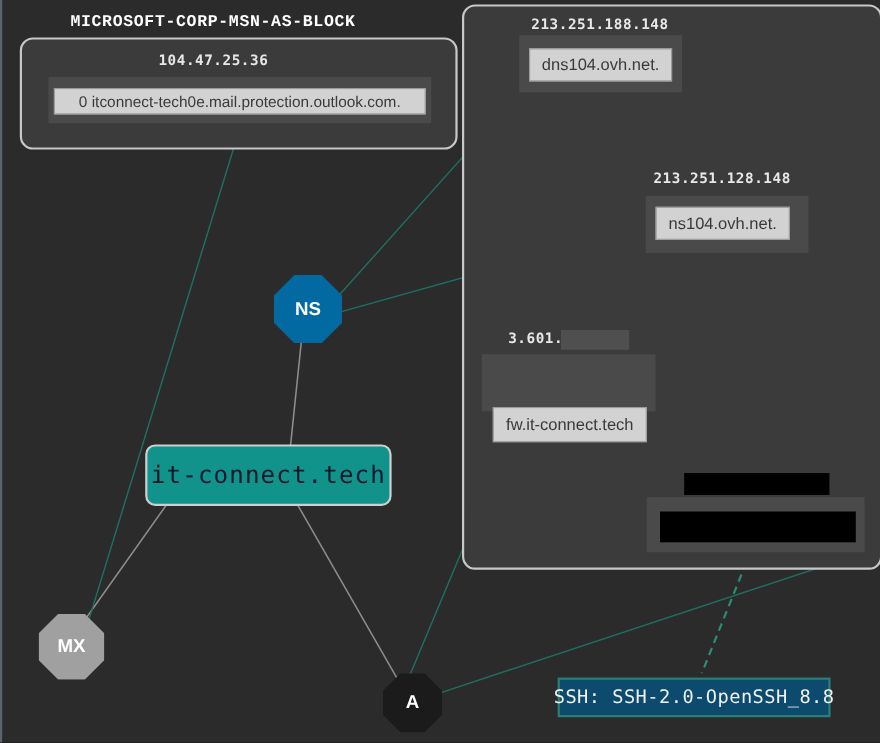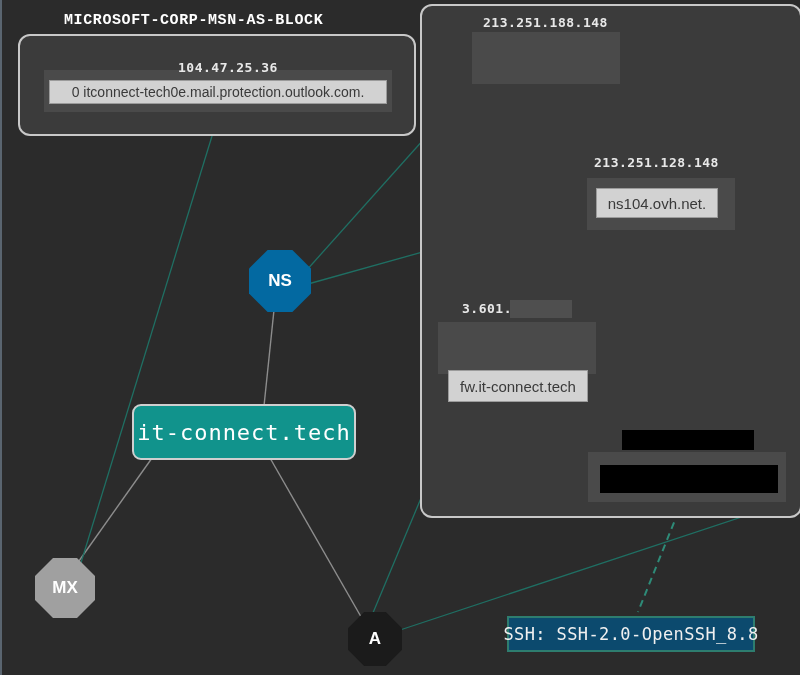--- a/index.html
+++ b/index.html
@@ -83,21 +83,21 @@
     position: absolute;
     background: #4f4f4f;
   }
 
   
   .domain-node {
     position: absolute;
     background: #11938c;
     border: 2px solid #cfcfcf;
     border-radius: 9px;
-    color: #ffffff;
+    color: #0f172a;
     font-family: "DejaVu Sans Mono", monospace;
     font-size: 22px;
     letter-spacing: 1px;
     display: flex;
     align-items: center;
     justify-content: center;
     box-sizing: border-box;
     white-space: nowrap;
   }
 
@@ -152,28 +152,29 @@
 
     <line x1="681" y1="500" x2="636" y2="612" stroke="#2e8b78" stroke-width="2" stroke-dasharray="7 5"></line>
   </svg>
 
   <div class="as-title" style="left:62px; top:12px;">MICROSOFT-CORP-MSN-AS-BLOCK</div>
 
   <div class="as-panel" style="left:16px; top:34px; width:398px; height:102px;"></div>
 
   <div class="host-group" style="left:42px; top:70px; width:348px; height:42px;"></div>
 
-  <div class="ip-caption" style="left:176px; top:48px;margin-top:12px;">104.47.25.36</div>
+  <div class="ip-caption" style="left:142px; top:48px;">104.47.25.36</div>
 
   <div class="host-chip wide" style="left:47px; top:80px; width:338px; height:24px;">0 itconnect-tech0e.mail.protection.outlook.com.</div>
 
   <div class="as-panel" style="left:418px; top:4px; width:382px; height:514px;"></div>
 
   <div class="host-group" style="left:470px; top:32px; width:148px; height:52px;"></div>
   <div class="ip-caption" style="left:481px; top:15px;">213.251.188.148</div>
+  <div class="host-chip" style="left:479px; top:44px; width:130px; height:30px;">dns104.ovh.net.</div>
 
   <div class="host-group" style="left:585px; top:178px; width:148px; height:52px;"></div>
   <div class="ip-caption" style="left:592px; top:155px;">213.251.128.148</div>
   <div class="host-chip" style="left:594px; top:188px; width:122px; height:30px;">ns104.ovh.net.</div>
 
   <div class="host-group" style="left:436px; top:322px; width:158px; height:52px;"></div>
   <div class="ip-caption" style="left:460px; top:301px;">3.601.</div>
   <div class="redact-blur" style="left:508px; top:300px; width:62px; height:18px;"></div>
   <div class="host-chip" style="left:446px; top:332px; width:140px; height:32px;margin-top:38px;">fw.it-connect.tech</div>
 

